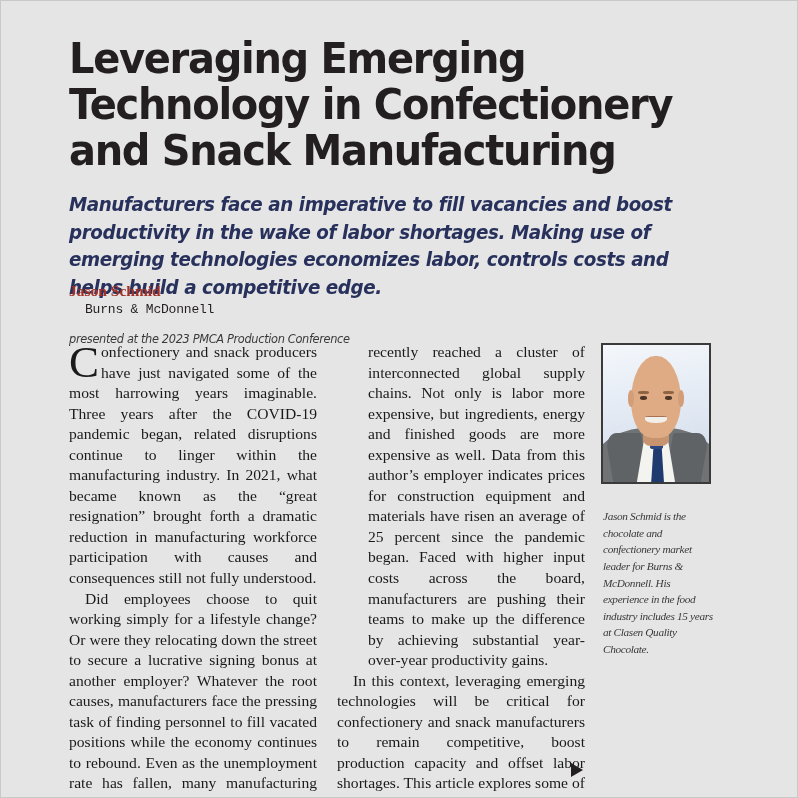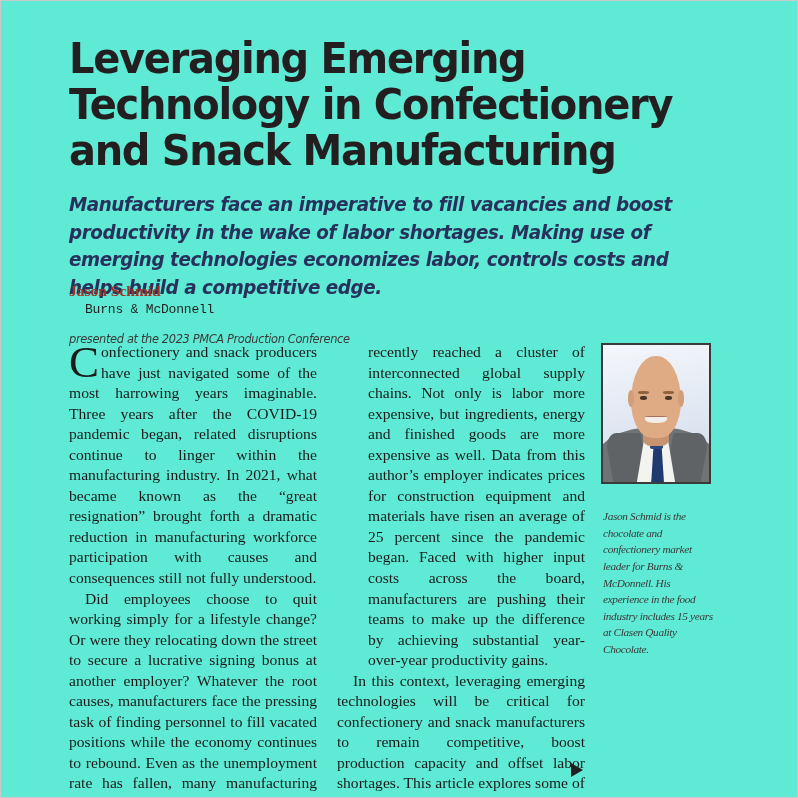--- a/index.html
+++ b/index.html
@@ -5,21 +5,21 @@
 <style>
   html, body {
     margin: 0;
     padding: 0;
     background: #ffffff;
   }
   .page {
     position: relative;
     width: 798px;
     height: 798px;
-    background: #5eead4;
+    background: #e5e5e5;
     box-sizing: border-box;
     border: 1px solid #c9c9c9;
     overflow: hidden;
     font-family: "Liberation Serif", serif;
   }
 
   
   .masthead {
     position: absolute;
     left: 68px;

